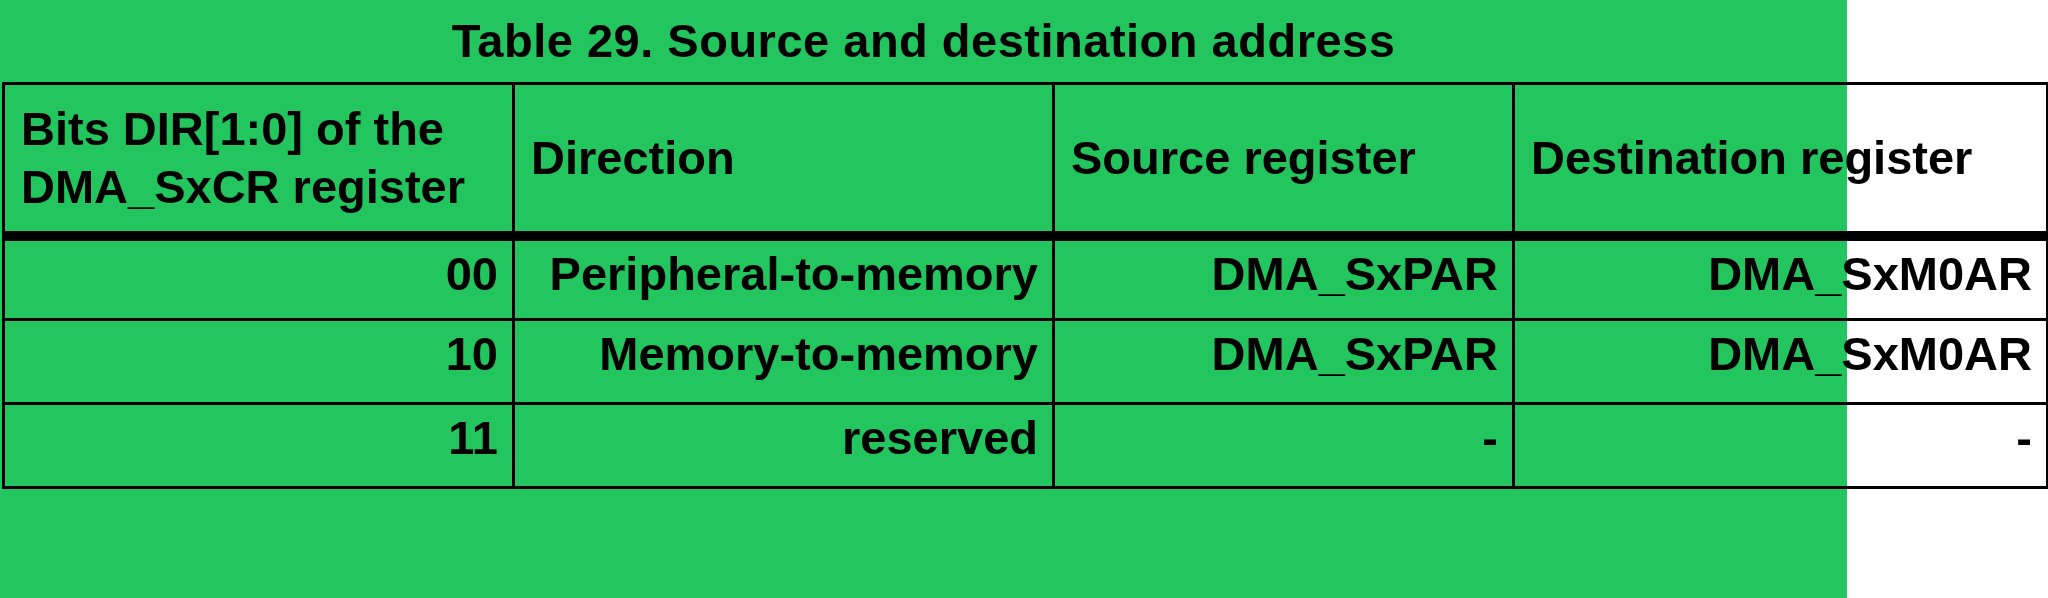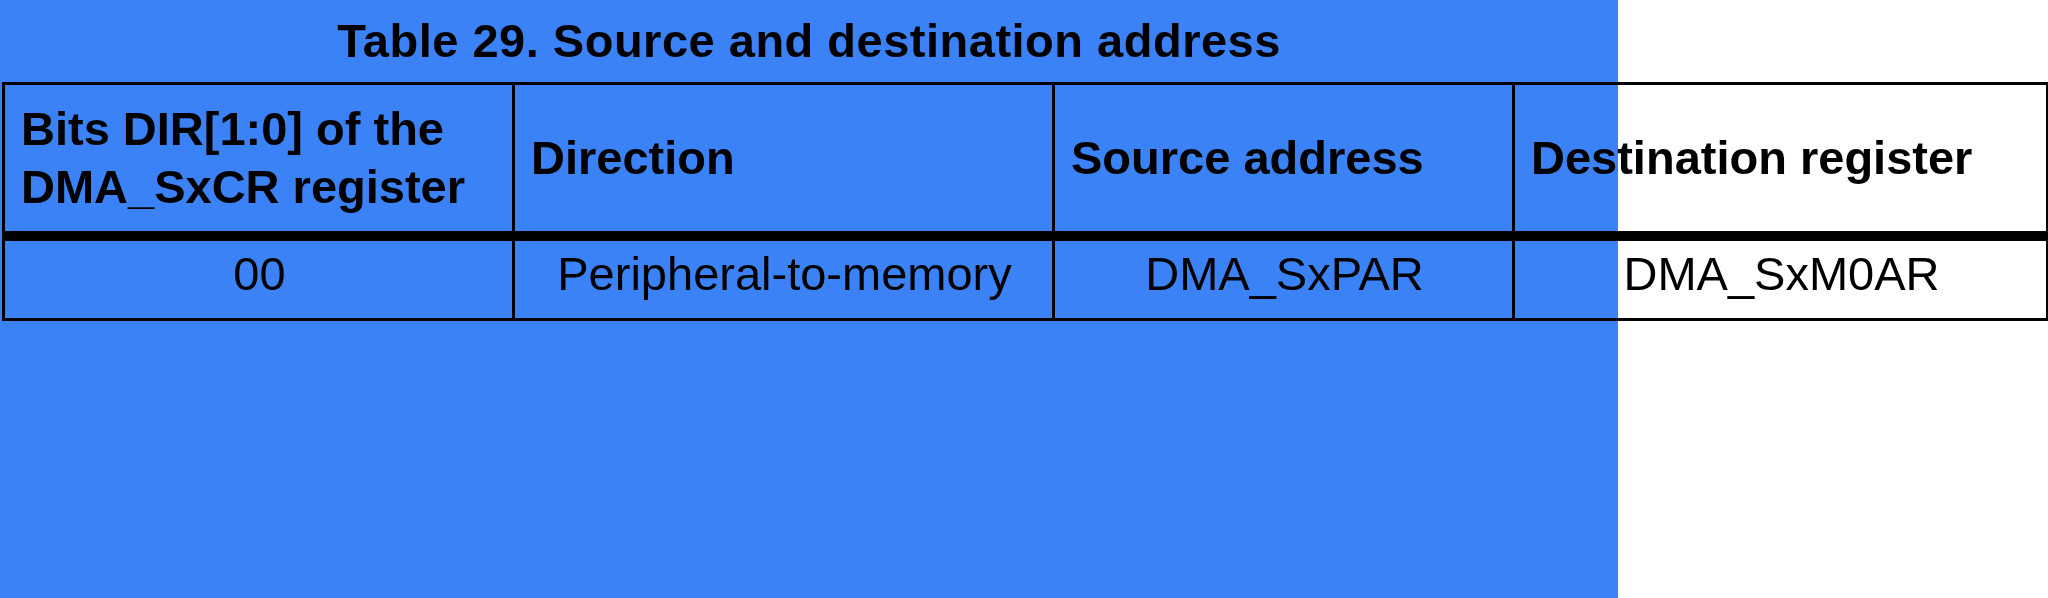--- a/index.html
+++ b/index.html
@@ -7,23 +7,23 @@
     padding: 0;
     background: #ffffff;
     width: 2048px;
     height: 598px;
     overflow: hidden;
     font-family: "Liberation Sans", sans-serif;
     color: #000000;
   }
   .page {
     position: relative;
-    width: 1618px;
+    width: 1847px;
     height: 598px;
-    background: #3b82f6;
+    background: #22c55e;
   }
   .caption {
     box-sizing: border-box;
     width: 100%;
     padding-top: 14px;
     height: 80px;
     text-align: center;
     font-weight: bold;
     font-size: 47px;
     line-height: 54px;
@@ -53,22 +53,22 @@
     font-weight: bold;
     text-align: left;
     vertical-align: middle;
     line-height: 58px;
     border-bottom: 10px solid #000000;
   }
   .doc-table tbody tr {
     height: 84px;
   }
   .doc-table tbody td {
-    font-weight: normal;
-    text-align: center;
+    font-weight: bold;
+    text-align: right;
     vertical-align: top;
     line-height: 58px;
     padding-top: 4px;
   }
 </style>
 </head>
 <body>
 
 <div class="page">
 
@@ -78,27 +78,39 @@
     <colgroup>
       <col class="c1">
         <col class="c2">
         <col class="c3">
         <col class="c4">
     </colgroup>
     <thead>
       <tr>
         <th>Bits DIR[1:0] of the DMA_SxCR register</th>
         <th>Direction</th>
-        <th>Source address</th>
+        <th>Source register</th>
         <th>Destination register</th>
       </tr>
     </thead>
     <tbody>
       <tr>
         <td>00</td>
         <td>Peripheral-to-memory</td>
         <td>DMA_SxPAR</td>
         <td>DMA_SxM0AR</td>
       </tr>
+      <tr>
+        <td>10</td>
+        <td>Memory-to-memory</td>
+        <td>DMA_SxPAR</td>
+        <td>DMA_SxM0AR</td>
+      </tr>
+      <tr>
+        <td>11</td>
+        <td>reserved</td>
+        <td>-</td>
+        <td>-</td>
+      </tr>
     </tbody>
   </table>
 
 </div>
 
 </body></html>

